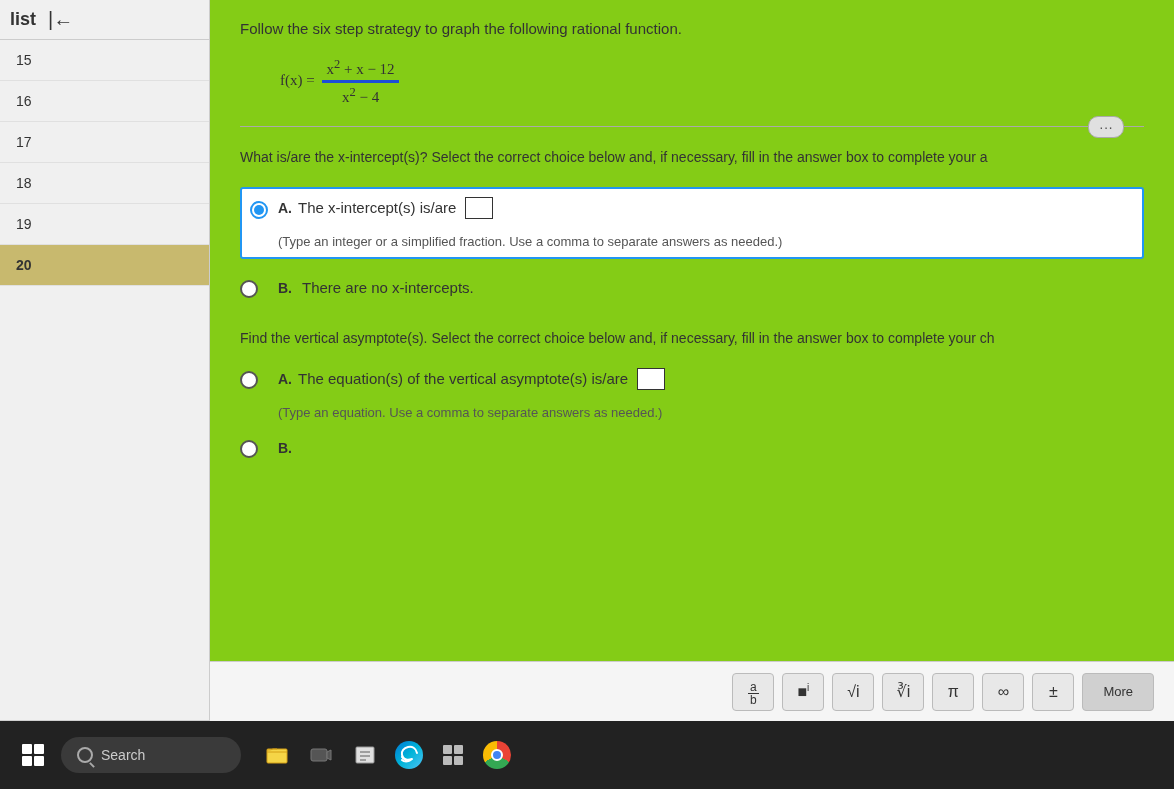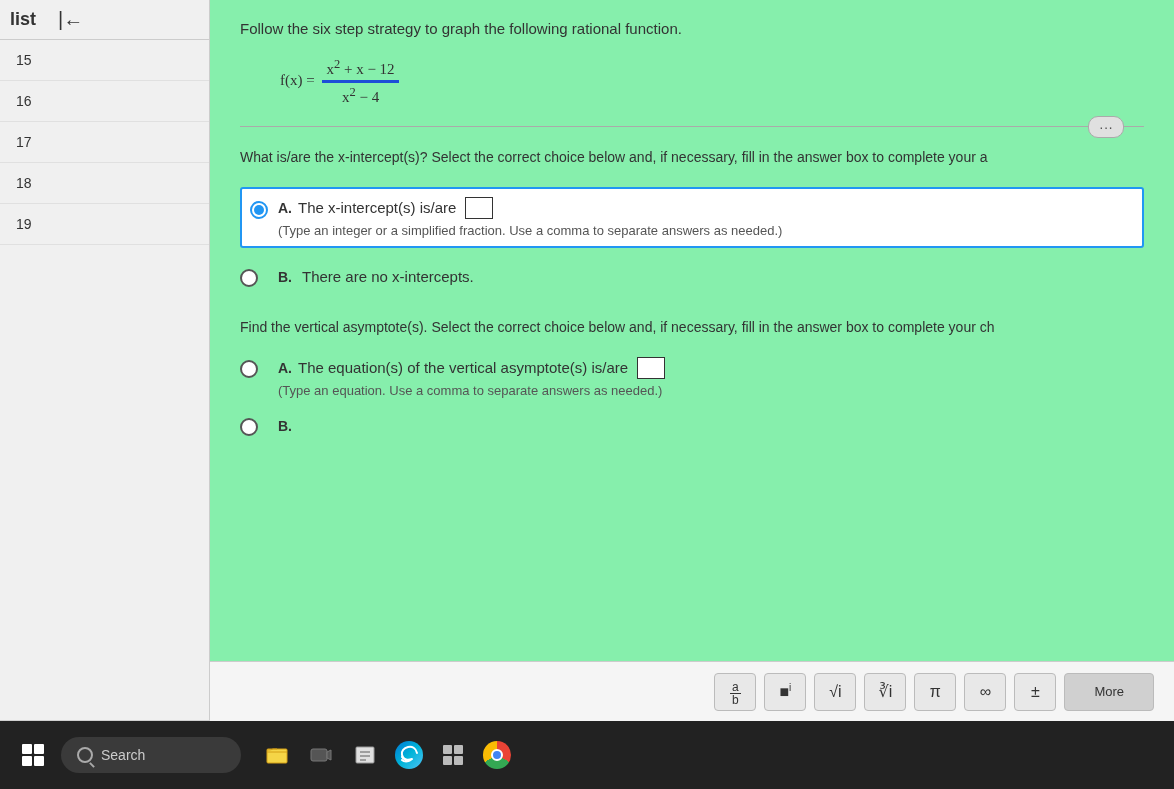--- a/index.html
+++ b/index.html
@@ -28,21 +28,21 @@
       align-items: center;
       padding: 8px 10px;
       border-bottom: 1px solid #ccc;
       background: #f0f0f0;
     }
 
     .sidebar-title {
       font-size: 18px;
       font-weight: bold;
       color: #333;
-      margin-right: 14px;
+      margin-right: 4px;
     }
 
     .sidebar-back-btn {
       font-size: 20px;
       color: #333;
       cursor: pointer;
       margin-left: 8px;
     }
 
     .sidebar-items {
@@ -62,21 +62,21 @@
       font-weight: bold;
     }
 
     
     .main-content {
       position: absolute;
       left: 210px;
       top: 0;
       right: 0;
       height: 720px;
-      background: #86efac;
+      background: #84cc16;
       overflow-y: auto;
       padding: 20px 30px;
     }
 
     .problem-title {
       font-size: 15px;
       color: #333;
       margin-bottom: 20px;
       font-weight: normal;
     }
@@ -174,21 +174,21 @@
 
     .option-text {
       font-size: 15px;
       color: #333;
       line-height: 1.5;
     }
 
     .option-subtext {
       font-size: 13px;
       color: #555;
-      margin-top: 3px;
+      margin-top: 14px;
     }
 
     .inline-input {
       display: inline-block;
       width: 28px;
       height: 22px;
       border: 1px solid #333;
       background: #fff;
       vertical-align: middle;
       margin: 0 3px;
@@ -224,21 +224,21 @@
       cursor: pointer;
       display: flex;
       align-items: center;
       justify-content: center;
       color: #333;
     }
 
     .toolbar-btn.more-btn {
       background: #d0d0d0;
       font-size: 13px;
-      padding: 0 29px;
+      padding: 0 20px;
       font-weight: normal;
     }
 
     
     .taskbar {
       position: absolute;
       bottom: 0;
       left: 0;
       right: 0;
       height: 68px;
@@ -384,20 +384,23 @@
       <span>16</span>
     </div>
     <div class="sidebar-item">
       <span>17</span>
     </div>
     <div class="sidebar-item">
       <span>18</span>
     </div>
     <div class="sidebar-item">
       <span>19</span>
+    </div>
+    <div class="sidebar-item active">
+      <span>20</span>
     </div>
   </div>
 </div>
 
 <div class="main-content">
   <p class="problem-title">Follow the six step strategy to graph the following rational function.</p>
 
   <div class="function-display">
     <span class="fx-label">f(x) = </span>
     <span class="fraction">

